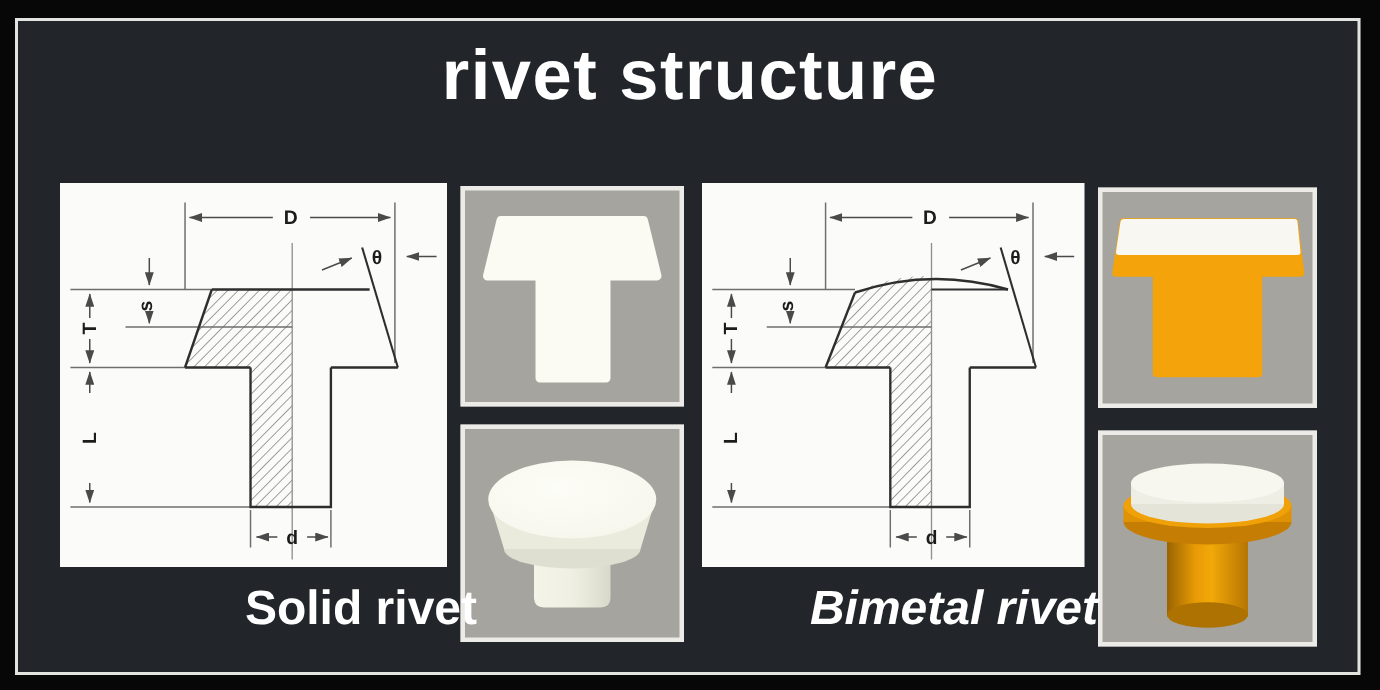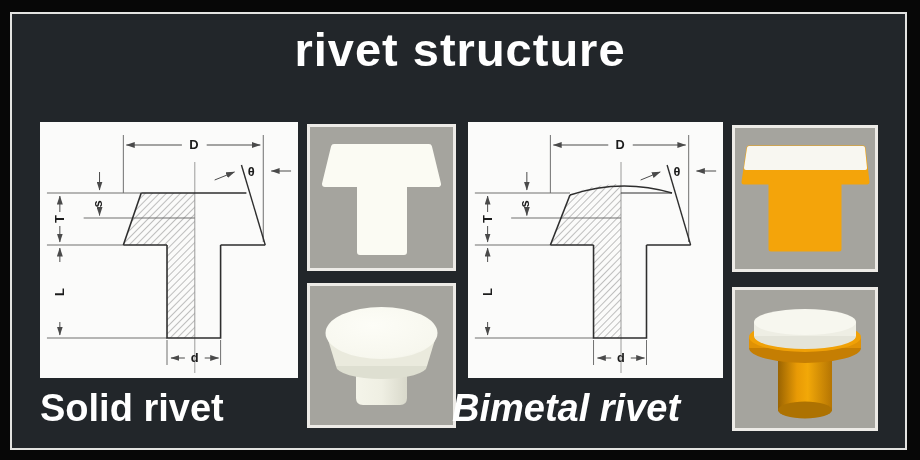--- a/index.html
+++ b/index.html
@@ -23,22 +23,22 @@
   .ref  { stroke:#6e6e6e; stroke-width:1; }
   .dim  { stroke:#4a4a4a; stroke-width:1; }
   .out  { stroke:#2e2e2e; stroke-width:1.6; fill:none; }
   .tile { position:absolute; background:#a5a49e; border:3px solid #edebe7; }
   #tile-solid-front   { left:307px; top:124px; width:143px; height:141px; }
   #tile-solid-3d      { left:307px; top:283px; width:143px; height:139px; }
   #tile-bimetal-front { left:732px; top:125px; width:140px; height:141px; }
   #tile-bimetal-3d    { left:732px; top:287px; width:140px; height:138px; }
   .tile svg { display:block; width:100%; height:100%; }
   .caption {
-    position:absolute; color:#ffffff; font-weight:bold; font-size:38px;
-    text-align:left; white-space:nowrap;
+    position:absolute; color:#ffffff; font-weight:bold; font-size:32px;
+    text-align:right; white-space:nowrap;
   }
   #cap-solid   { left:40px;  top:387px; width:278px; }
   #cap-bimetal { left:452px; top:387px; width:280px;font-style:italic; }
 </style>
 </head>
 <body>
 
 <div class="panel"></div>
 
 <div class="title">rivet structure</div>

